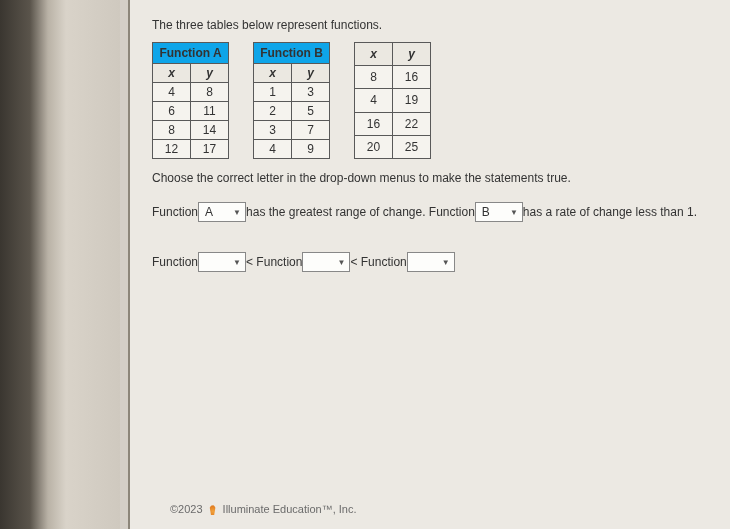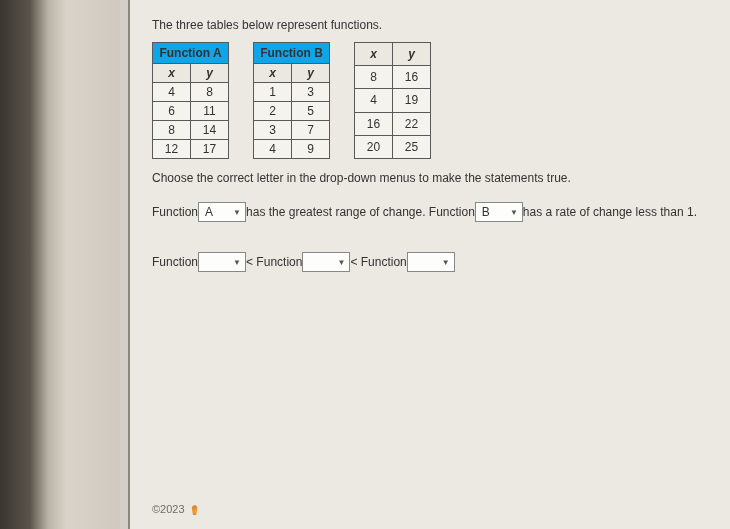--- a/index.html
+++ b/index.html
@@ -66,21 +66,21 @@
       cursor: pointer;
     }
     .dd .caret {
       font-size: 8px;
       color: #555;
       margin-left: 6px;
     }
     .dd.empty { min-width: 48px; }
     .footer {
       position: absolute;
-      left: 22px;
+      left: 40px;
       bottom: 14px;
       font-size: 11px;
       color: #6b6b6b;
       display: flex;
       align-items: flex-start;
       gap: 6px;
       margin-top: 36px;
     }
     .footer .flame {
       width: 8px; height: 12px;
@@ -213,15 +213,16 @@
     <span>&lt; Function</span>
     <span class="dd empty">
       <span></span>
       <span class="caret">▼</span>
     </span>
   </div>
 
   <div class="footer">
     <span>©2023</span>
     <span class="flame"></span>
+    <span>Illuminate Education™, Inc.</span>
   </div>
 
 </div>
 
 </body></html>

